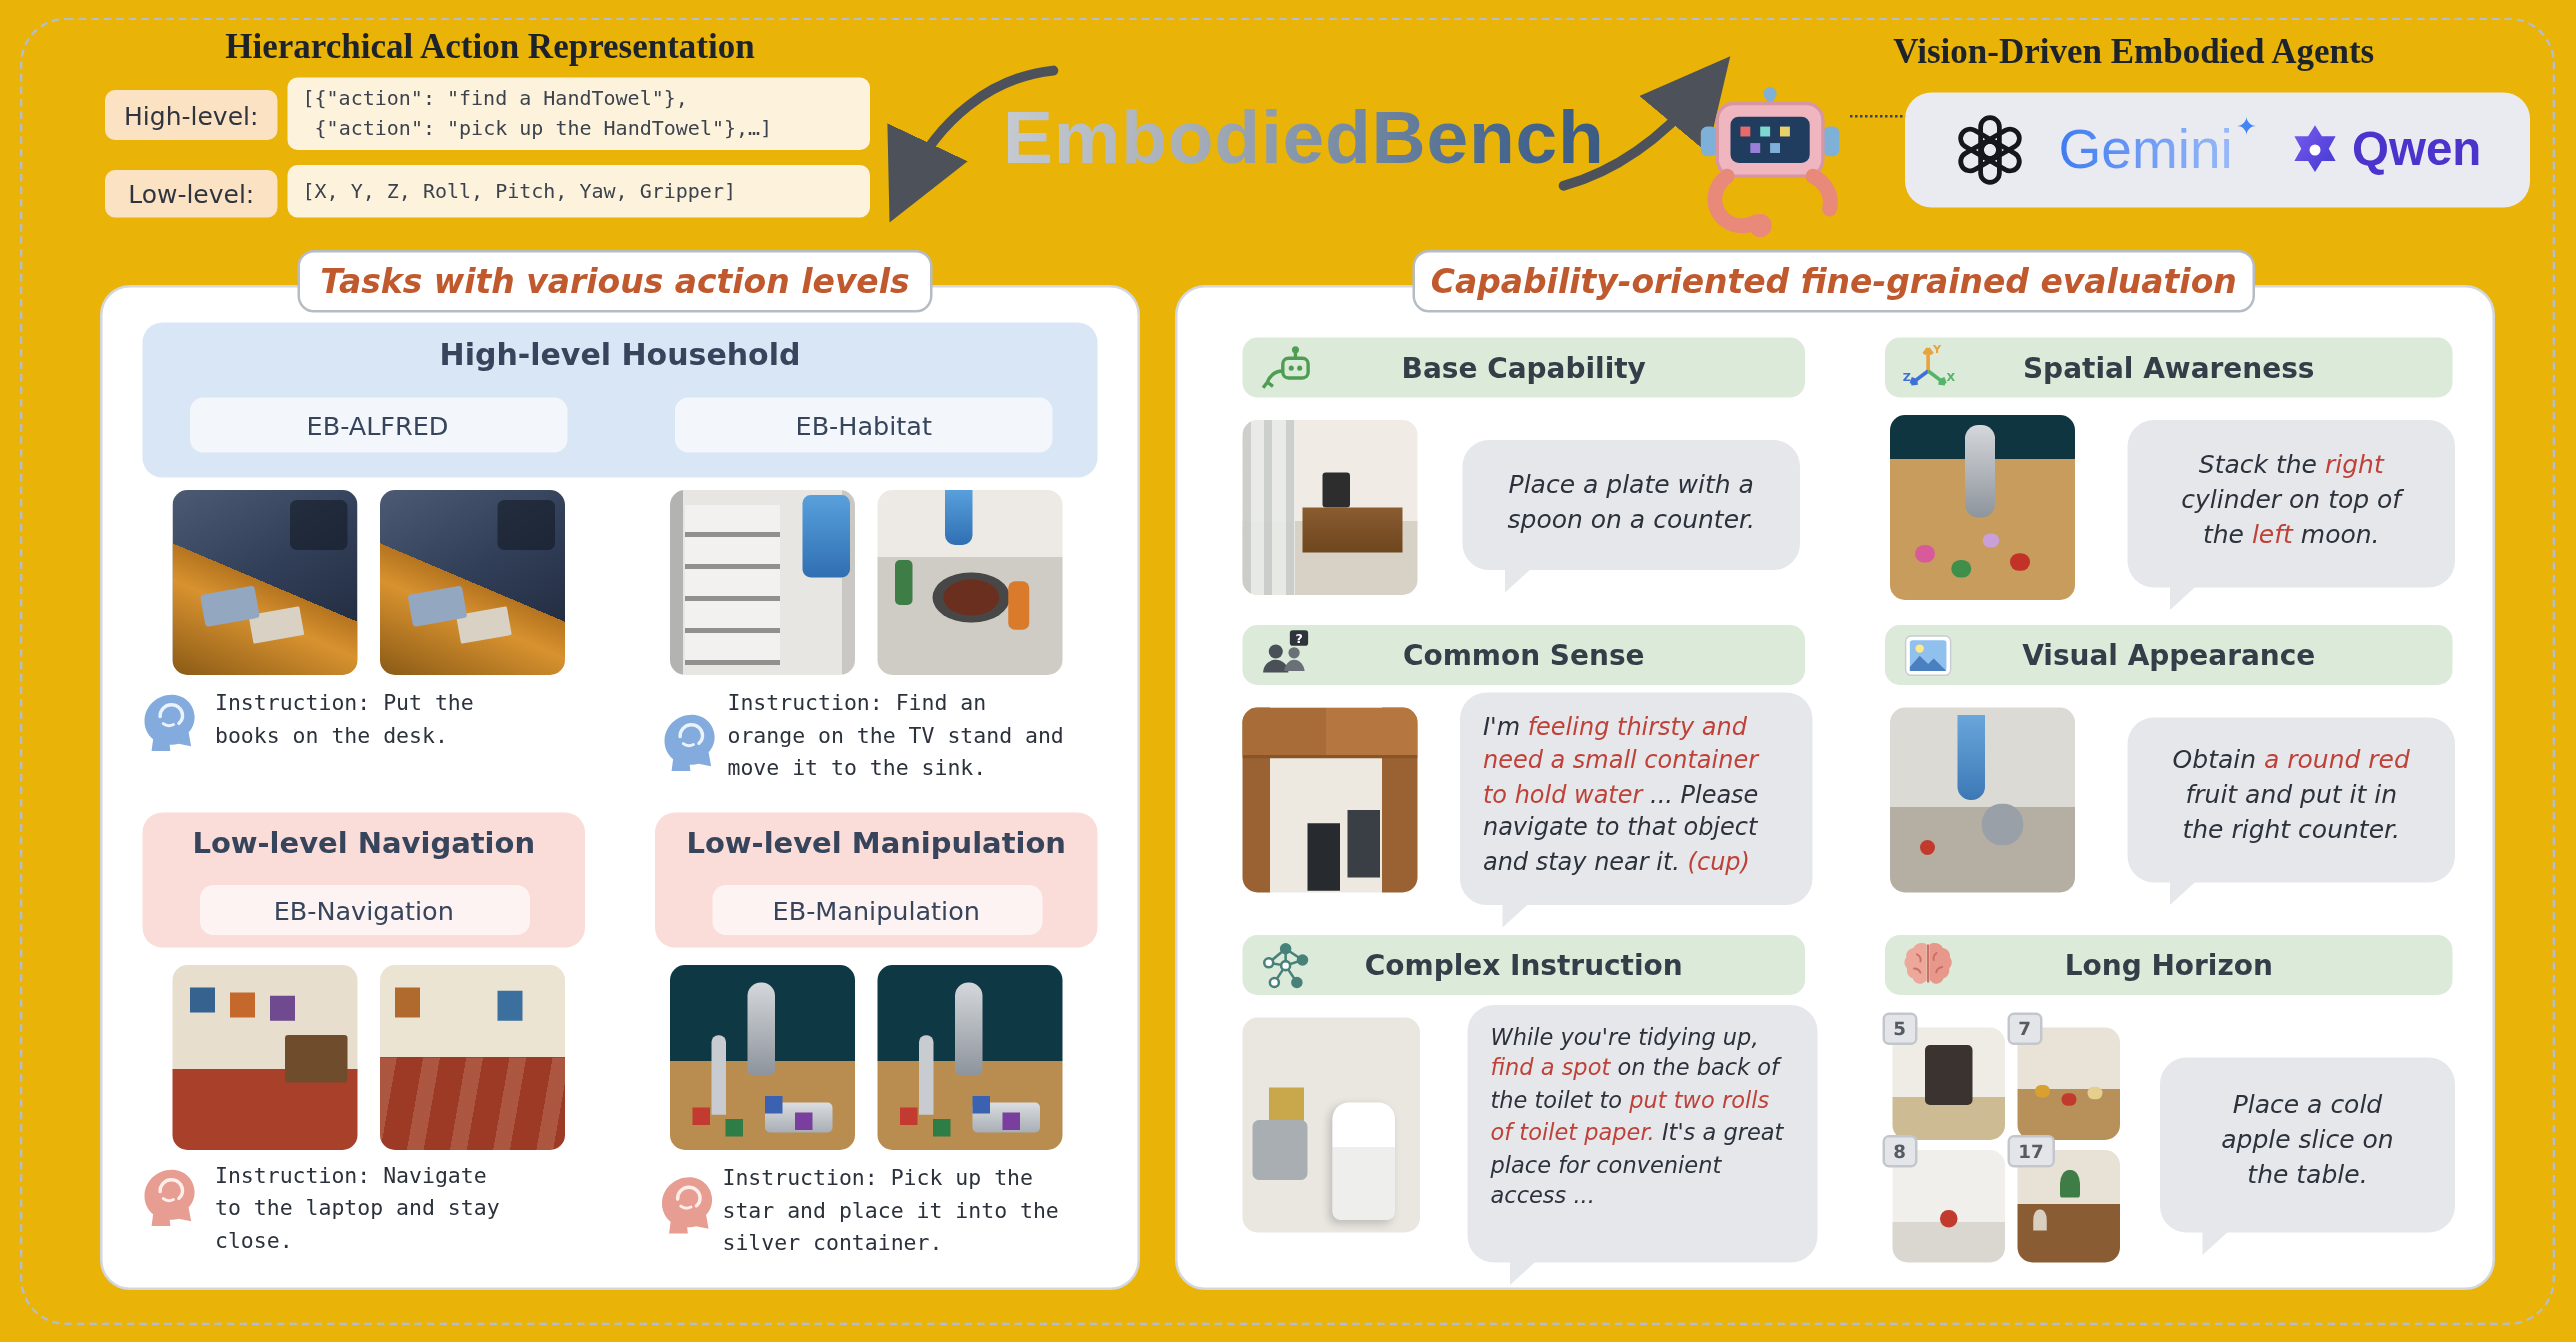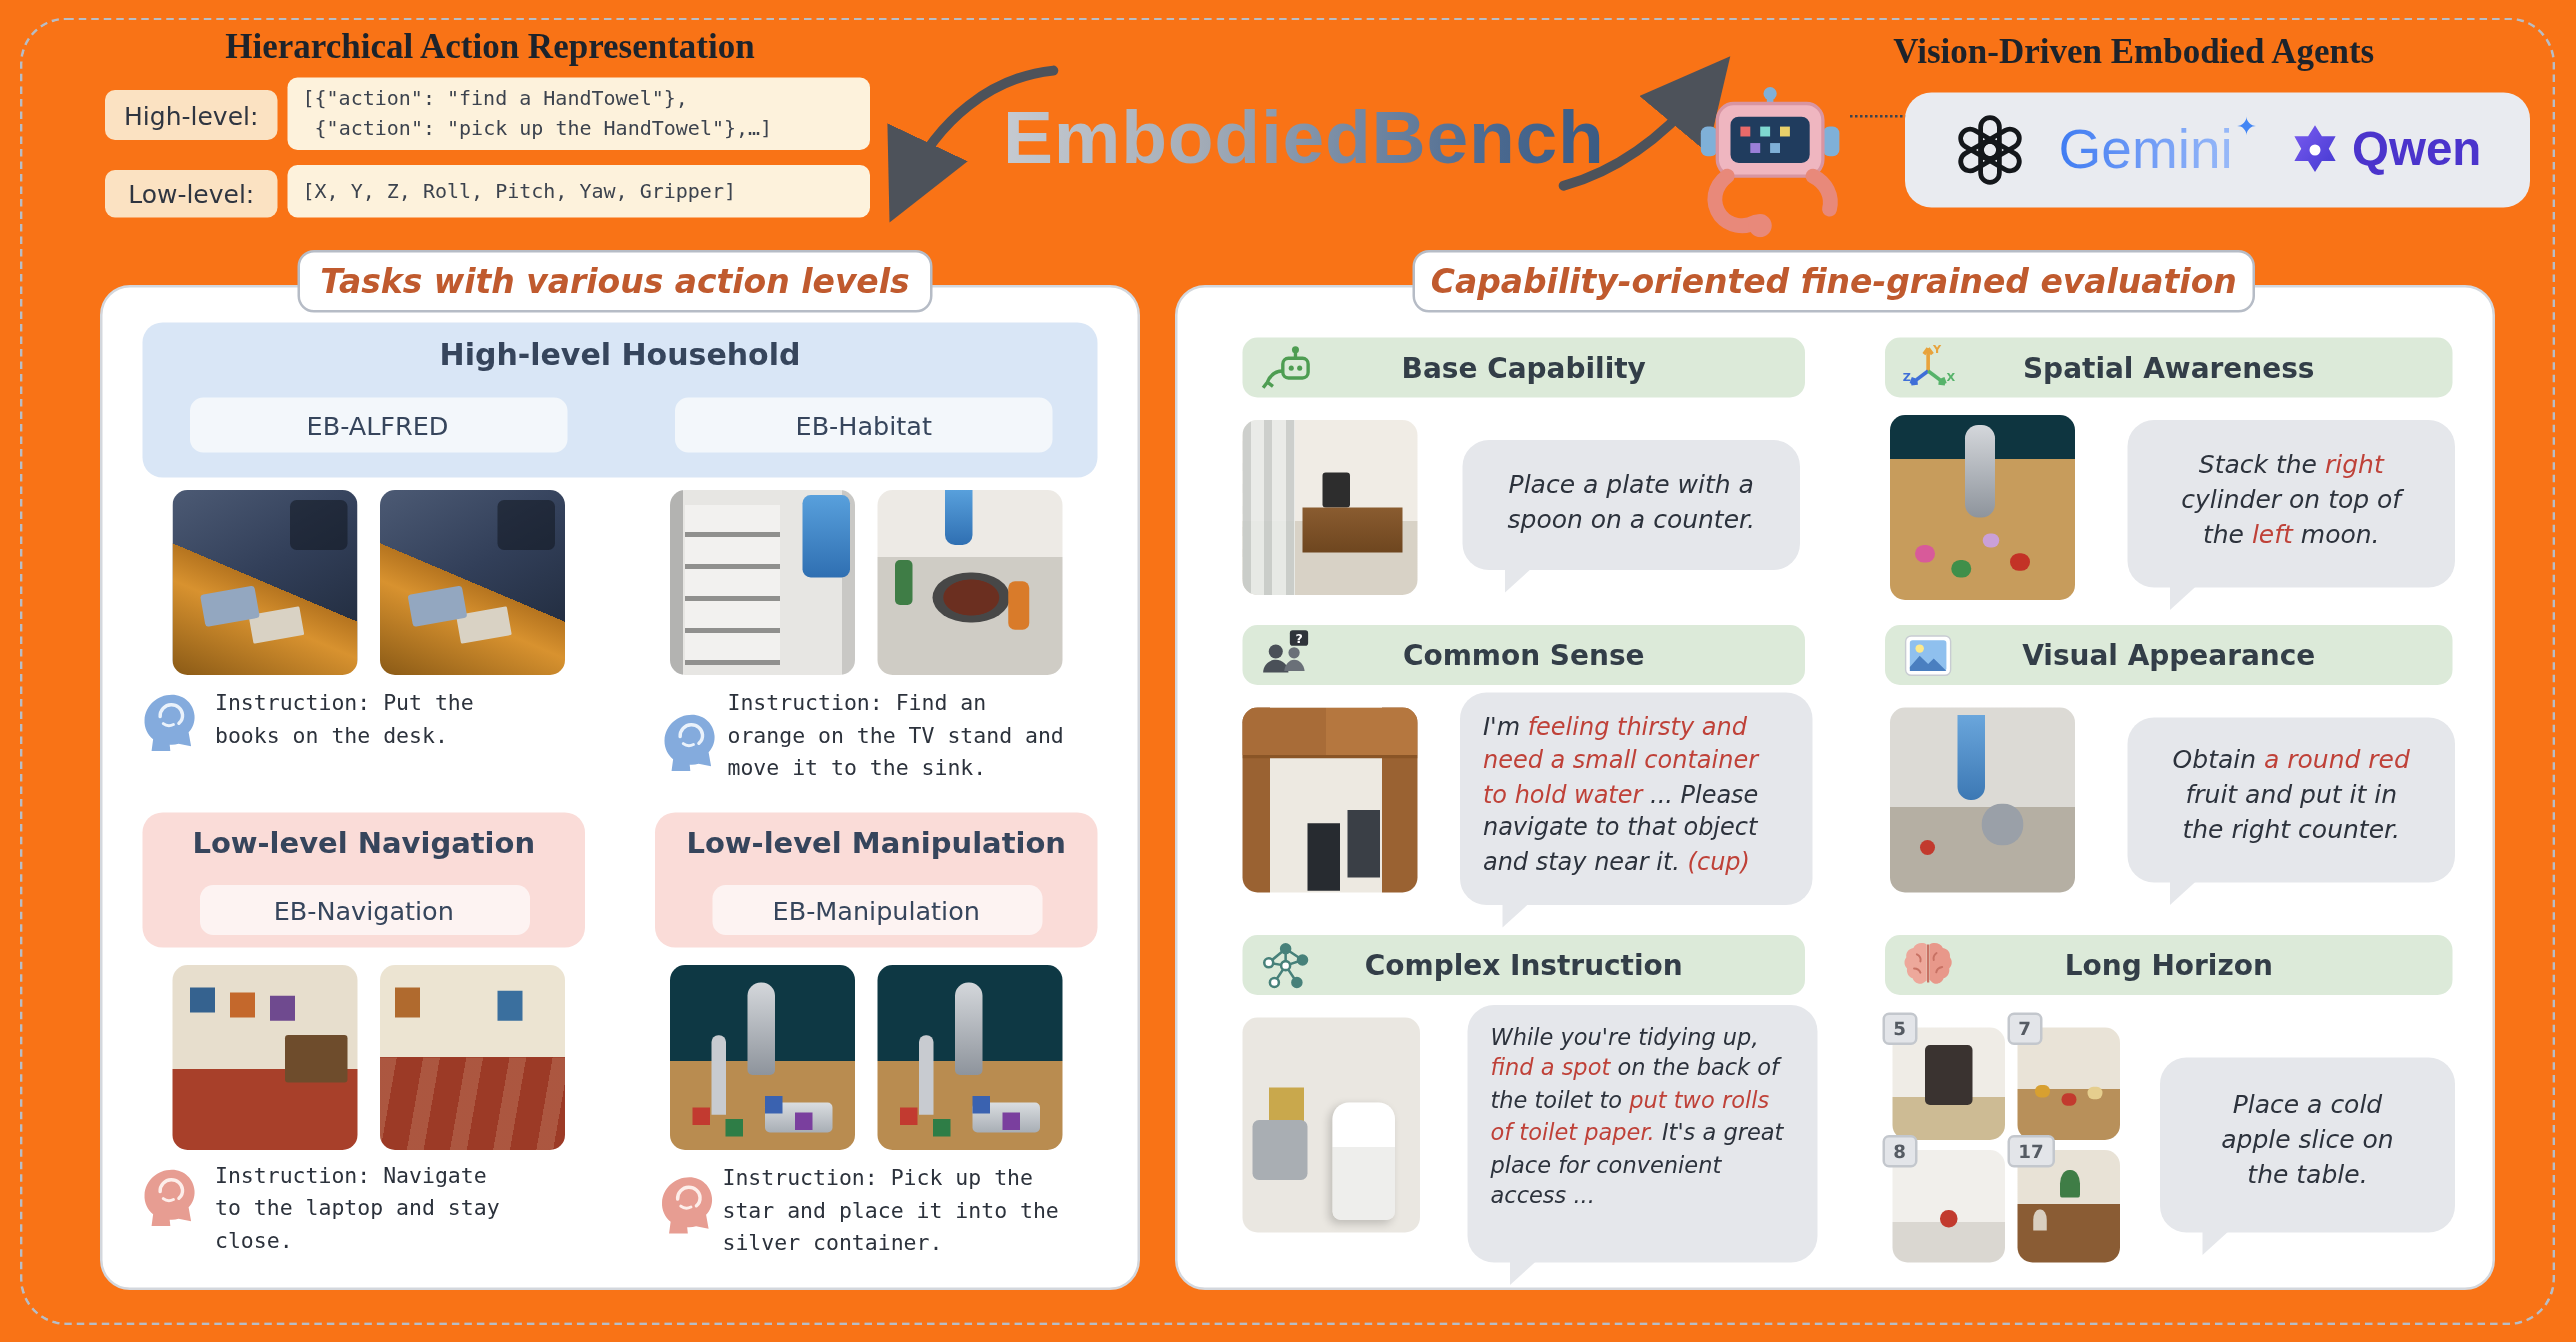--- a/index.html
+++ b/index.html
@@ -1,17 +1,17 @@
 <!DOCTYPE html>
 <html style="font-size:10.6px"><head>
 <meta charset="utf-8">
 <style>
   *{box-sizing:border-box;}
   html,body{margin:0;padding:0;background:#fff;}
-  .stage{position:relative;width:2576px;height:1342px;overflow:hidden;background:#f97316;font-family:"DejaVu Sans",sans-serif;}
+  .stage{position:relative;width:2576px;height:1342px;overflow:hidden;background:#eab308;font-family:"DejaVu Sans",sans-serif;}
   .canvas{position:absolute;left:0;top:0;width:1030px;height:537px;transform:scale(2.5);transform-origin:0 0;}
   .frame{position:absolute;left:8px;top:6.6px;right:8px;bottom:6.6px;border:1.7px dashed #b7bdc6;border-radius:18.5px;}
 
   
   .h-title{position:absolute;font-family:"Liberation Serif",serif;font-weight:700;font-size:14px;color:#1d232b;text-align:center;}
   .h-title.left{left:42px;top:11.2px;width:308px;}
   .h-title.right{left:701px;top:12.5px;width:305px;}
   .lvl-label{position:absolute;background:#fbe2c2;border-radius:4px;color:#2f3540;font-size:10px;display:flex;align-items:center;justify-content:center;}
   .lvl-label.hl{left:42px;top:36px;width:69px;height:20px;}
   .lvl-label.ll{left:42px;top:68px;width:69px;height:18.5px;}

